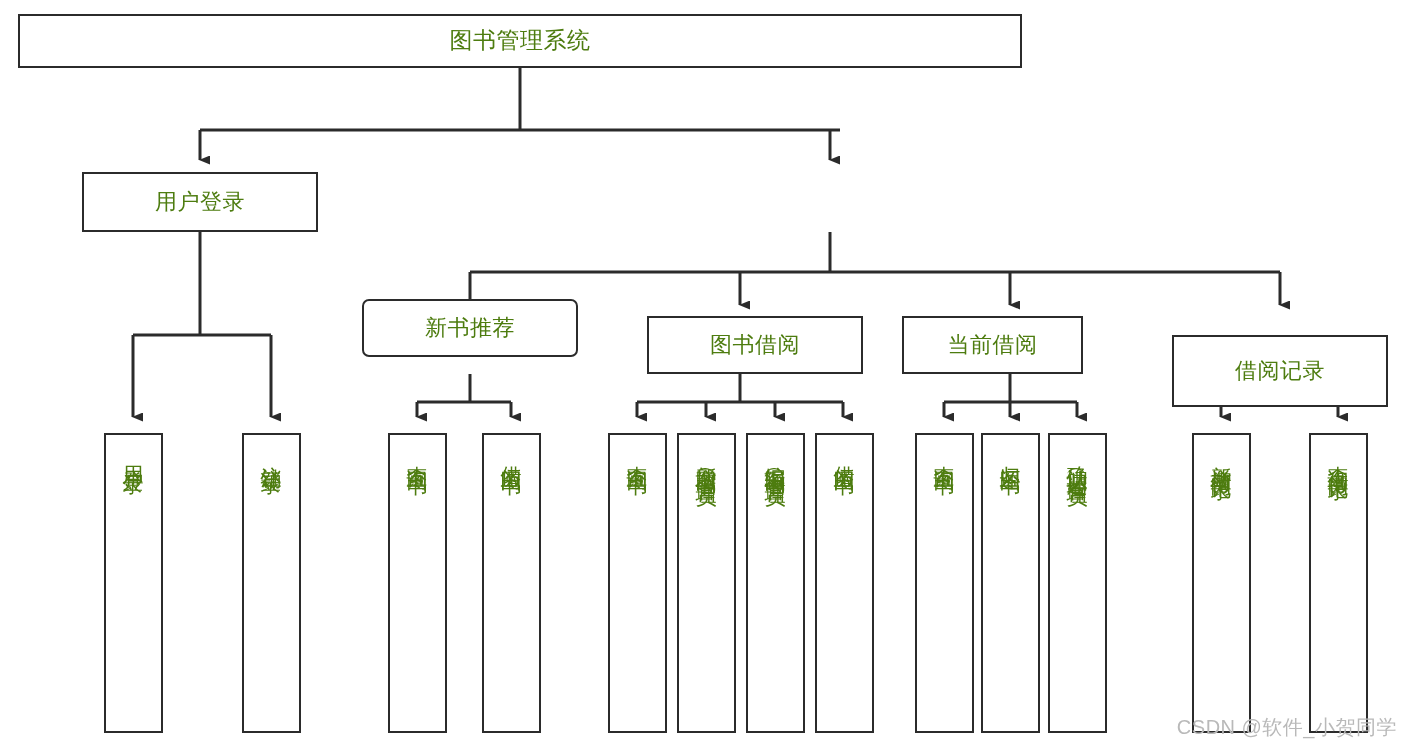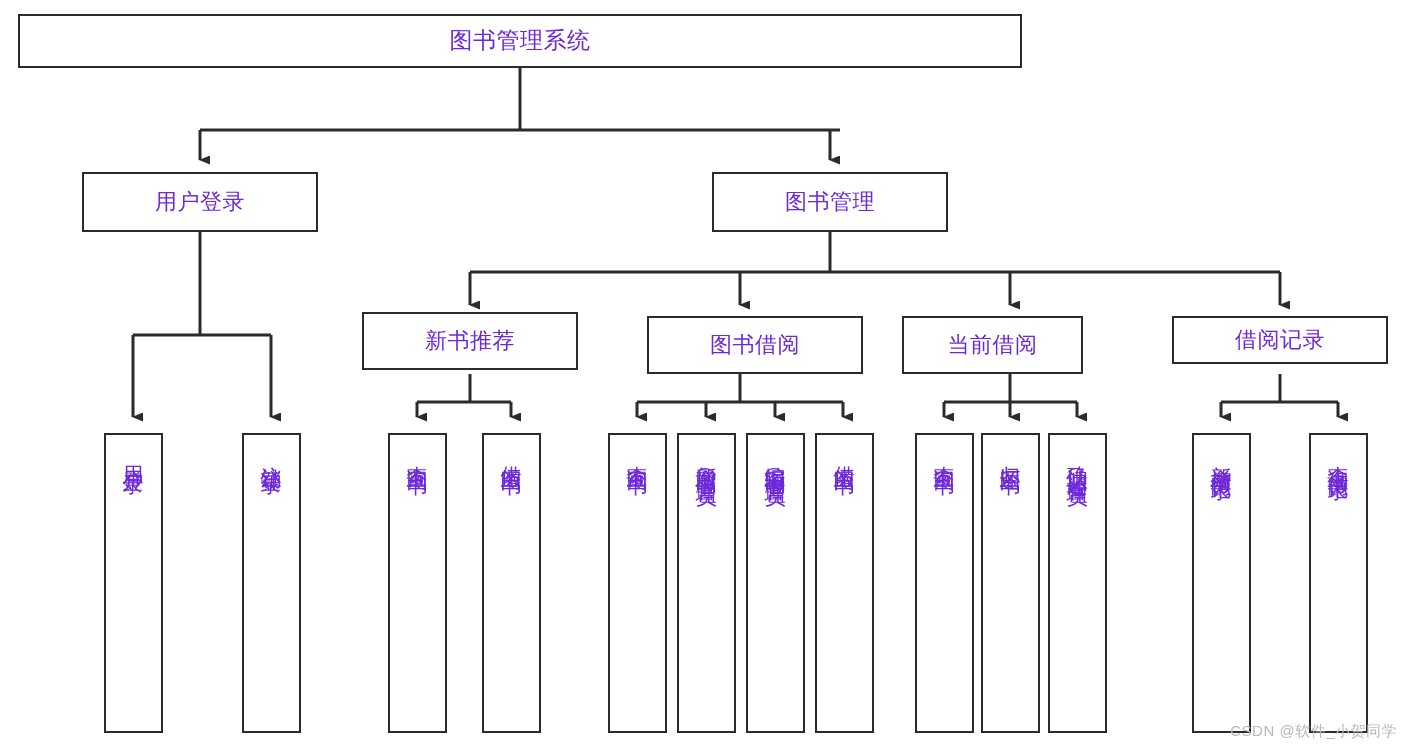--- a/index.html
+++ b/index.html
@@ -28,21 +28,21 @@
     position: absolute;
     box-sizing: border-box;
     background: #ffffff;
     border: 2px solid #2b2b2b;
     display: flex;
     align-items: center;
     justify-content: center;
     overflow: hidden;
   }
   .node-label {
-    color: #6d28d9;
+    color: #4d7c0f;
     font-size: 22px;
     line-height: 1.18;
     letter-spacing: 0.5px;
     white-space: nowrap;
     text-align: center;
   }
   .node-box.vertical {
     align-items: flex-start;
     padding-top: 14px;
   }
@@ -52,21 +52,21 @@
     font-size: 21px;
     letter-spacing: 3px;
     line-height: 1;
   }
   .node-box.root .node-label { font-size: 23px; }
   #watermark {
     position: absolute;
     right: 8px;
     bottom: 6px;
     color: #b9b9b9;
-    font-size: 15px;
+    font-size: 20px;
     letter-spacing: 0.5px;
     white-space: nowrap;
     pointer-events: none;
   }
 </style>
 </head>
 <body>
 
 <div id="diagram-root">
 
@@ -120,34 +120,31 @@
     </g>
   </svg>
 
   <div class="node-box root" style="left:18px; top:14px; width:1004px; height:54px;">
     <span class="node-label">图书管理系统</span>
   </div>
 
   <div class="node-box" style="left:82px; top:172px; width:236px; height:60px;">
     <span class="node-label">用户登录</span>
   </div>
-  <div class="node-box" style="left:712px; top:172px; width:236px; height:60px;">
-    <span class="node-label">图书管理</span>
-  </div>
 
-  <div class="node-box" style="left:362px; top:312px; width:216px; height:58px;">
+  <div class="node-box" style="left:362px; top:299px; width:216px; height:58px;border-radius:7px;">
     <span class="node-label">新书推荐</span>
   </div>
   <div class="node-box" style="left:632px; top:316px; width:216px; height:58px;margin-left:15px;">
     <span class="node-label">图书借阅</span>
   </div>
   <div class="node-box" style="left:902px; top:316px; width:181px; height:58px;">
     <span class="node-label">当前借阅</span>
   </div>
-  <div class="node-box" style="left:1172px; top:316px; width:216px; height:48px;font-family:Liberation Serif, serif;">
+  <div class="node-box" style="left:1172px; top:335px; width:216px; height:72px;font-family:Liberation Serif, serif;">
     <span class="node-label">借阅记录</span>
   </div>
 
   <div class="node-box vertical" style="left:104px; top:433px; width:59px; height:300px;">
     <span class="node-label">用户登录</span>
   </div>
   <div class="node-box vertical" style="left:242px; top:433px; width:59px; height:300px;">
     <span class="node-label">注销登录</span>
   </div>
 

